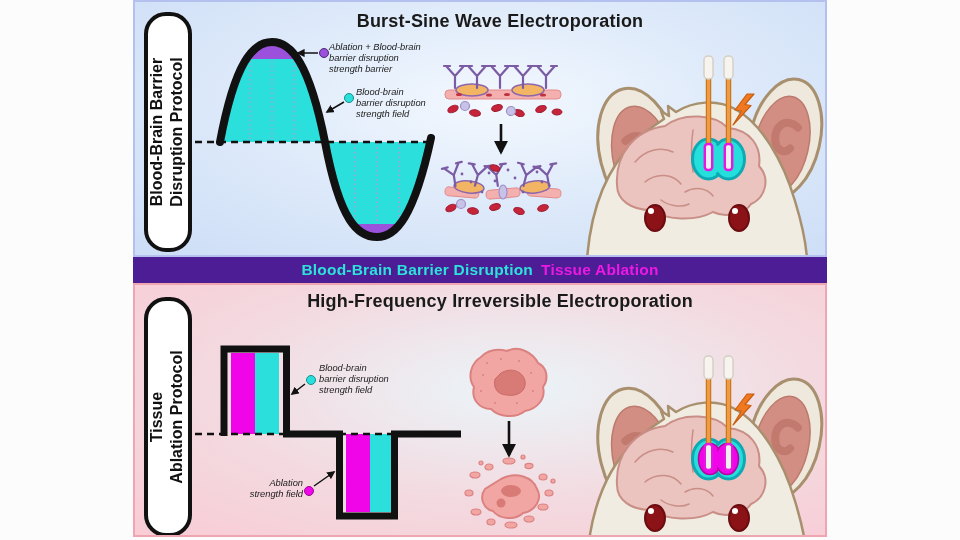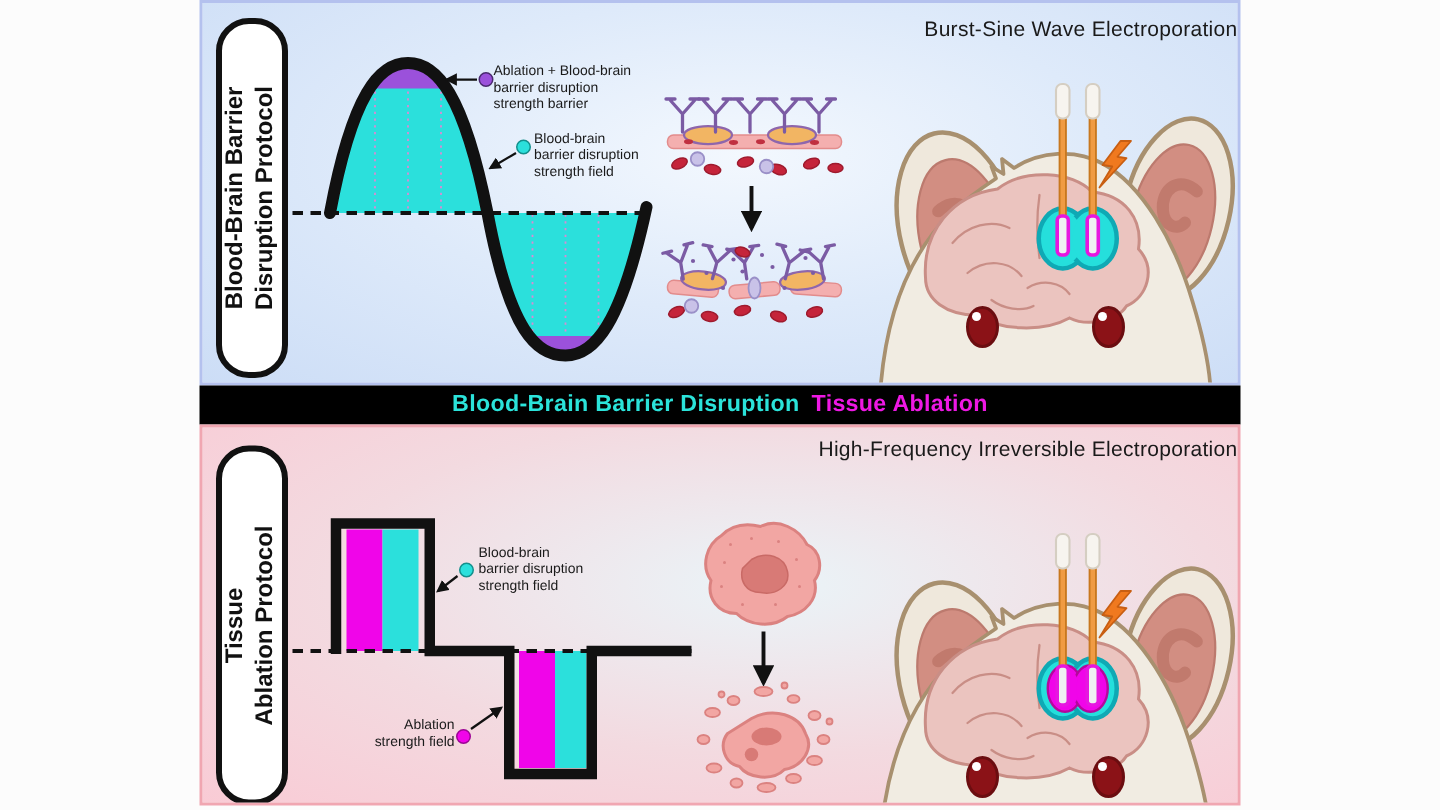--- a/index.html
+++ b/index.html
@@ -4,34 +4,34 @@
 <style>
   html,body{margin:0;padding:0;background:#FCFCFC;}
   .stage{position:relative;width:960px;height:540px;background:#FCFCFC;overflow:hidden;
          font-family:"Liberation Sans",sans-serif;}
   .figure{position:absolute;left:133px;top:0;width:694px;height:537px;}
   .panel{position:absolute;left:0;width:694px;box-sizing:border-box;overflow:hidden;}
   .panel-top{top:0;height:257px;border:2px solid #B4C1EE;
     background:radial-gradient(ellipse at 52% 40%, #F3F8FE 0%, #DEEAFA 48%, #CCDDF6 100%);}
   .panel-bottom{top:283px;height:254px;border:2px solid #F0A6B1;
     background:radial-gradient(ellipse at 55% 42%, #EAF4F8 0%, #F3DAE0 55%, #F9CBD5 100%);}
-  .legend-band{position:absolute;left:0;top:257px;width:694px;height:26px;background:#000000;
+  .legend-band{position:absolute;left:0;top:257px;width:694px;height:26px;background:#4c1d95;
     display:flex;align-items:center;justify-content:center;gap:8px;}
   .legend-band span{font-weight:bold;font-size:15.5px;letter-spacing:.2px;}
   .legend-bbb{color:#2BE3DA;}
   .legend-abl{color:#EE18E4;}
-  .panel-title{position:absolute;left:40px;right:0;text-align:right;color:#1A1A1A;
-    font-weight:normal;font-size:14px;letter-spacing:.2px;}
+  .panel-title{position:absolute;left:40px;right:0;text-align:center;color:#1A1A1A;
+    font-weight:bold;font-size:18px;letter-spacing:.2px;}
   .capsule{position:absolute;left:9px;width:48px;height:240px;background:#FFFFFF;
     border:4px solid #111;border-radius:22px;box-sizing:border-box;}
   .capsule-text{position:absolute;left:50%;top:50%;width:226px;height:42px;
     transform:translate(-50%,-50%) rotate(-90deg);text-align:center;
     font-weight:bold;font-size:16px;line-height:20px;color:#111;white-space:nowrap;}
   .ann{position:absolute;font-size:9.3px;line-height:11px;color:#1A1A1A;}
-  .ann span{display:block;}
+  .ann span{display:block;font-style:italic;}
   svg.gfx{position:absolute;left:0;top:0;}
 </style>
 </head>
 <body>
 
 <div class="stage">
 
   <svg width="0" height="0" style="position:absolute" aria-hidden="true">
     <defs>
       <marker id="arr" viewBox="0 0 10 10" refX="8" refY="5" markerWidth="5.5" markerHeight="5.5" orient="auto-start-reverse">

